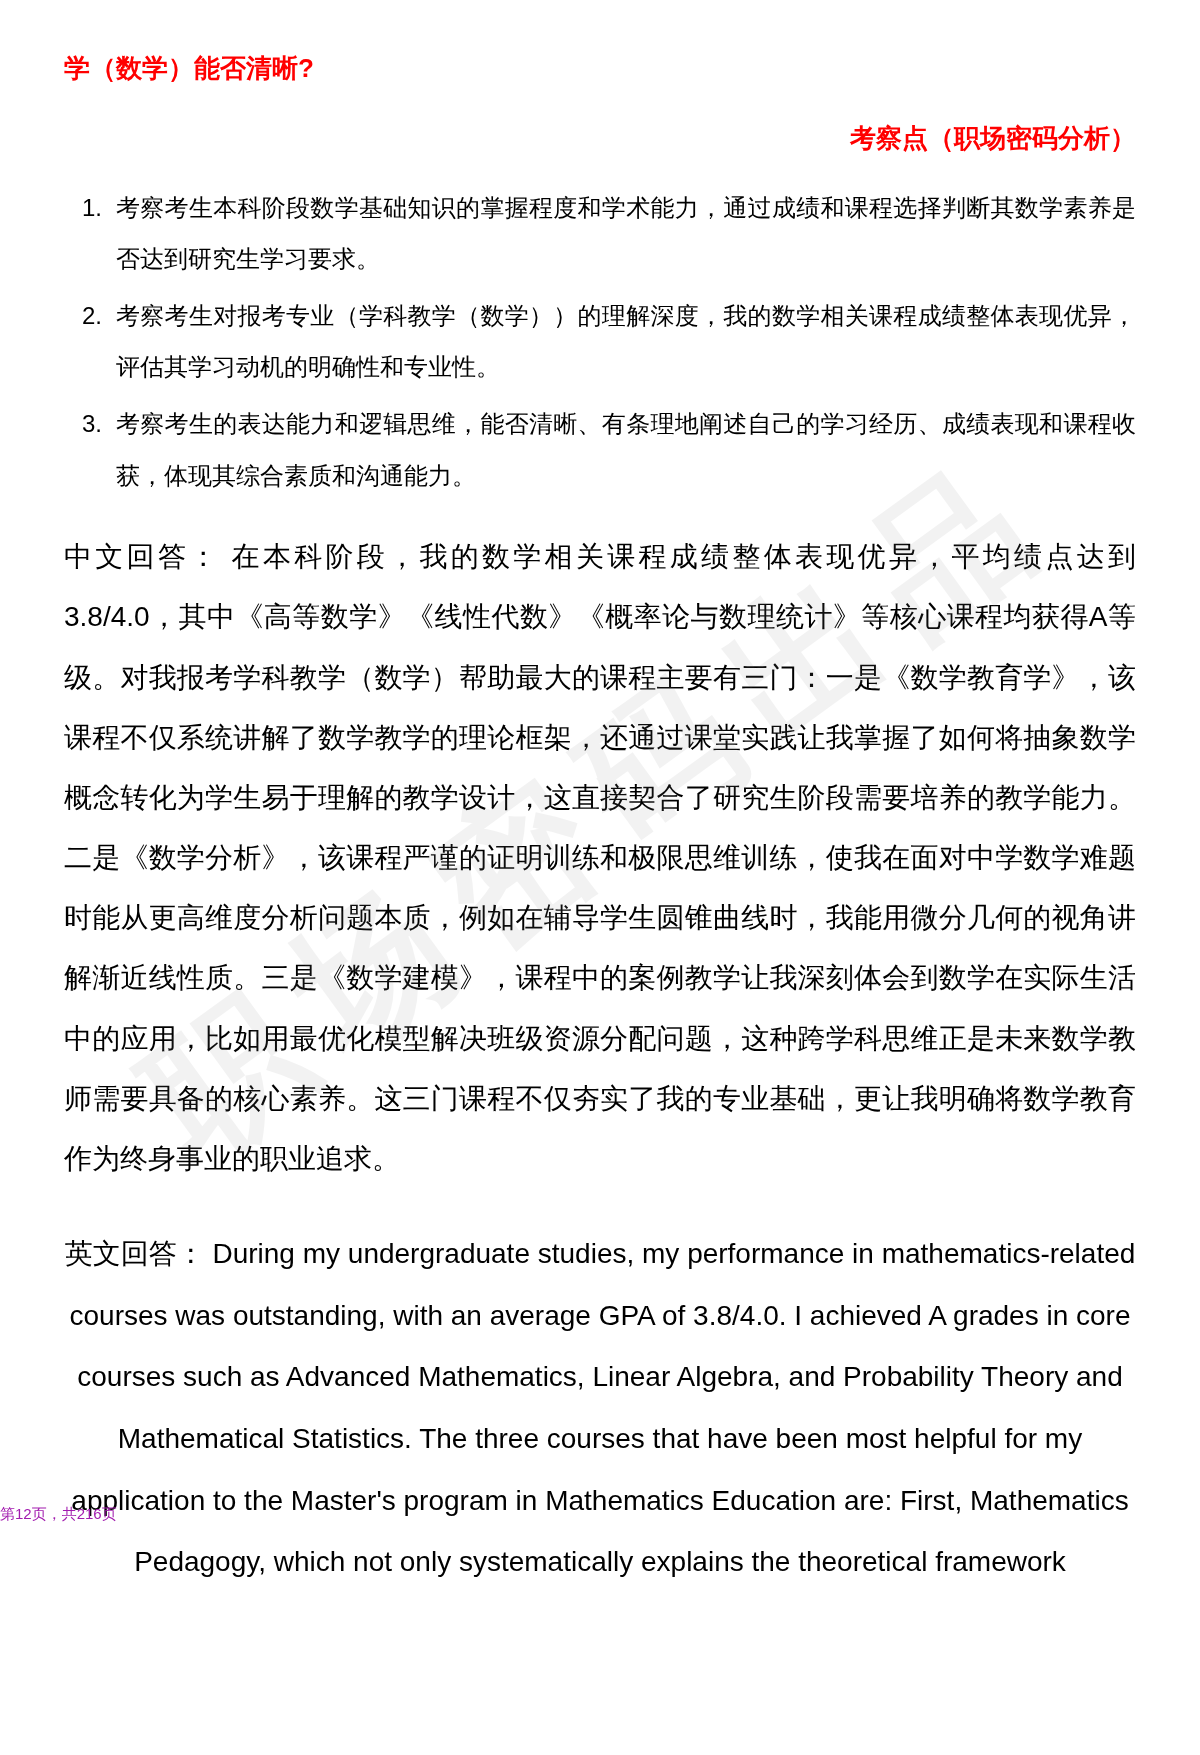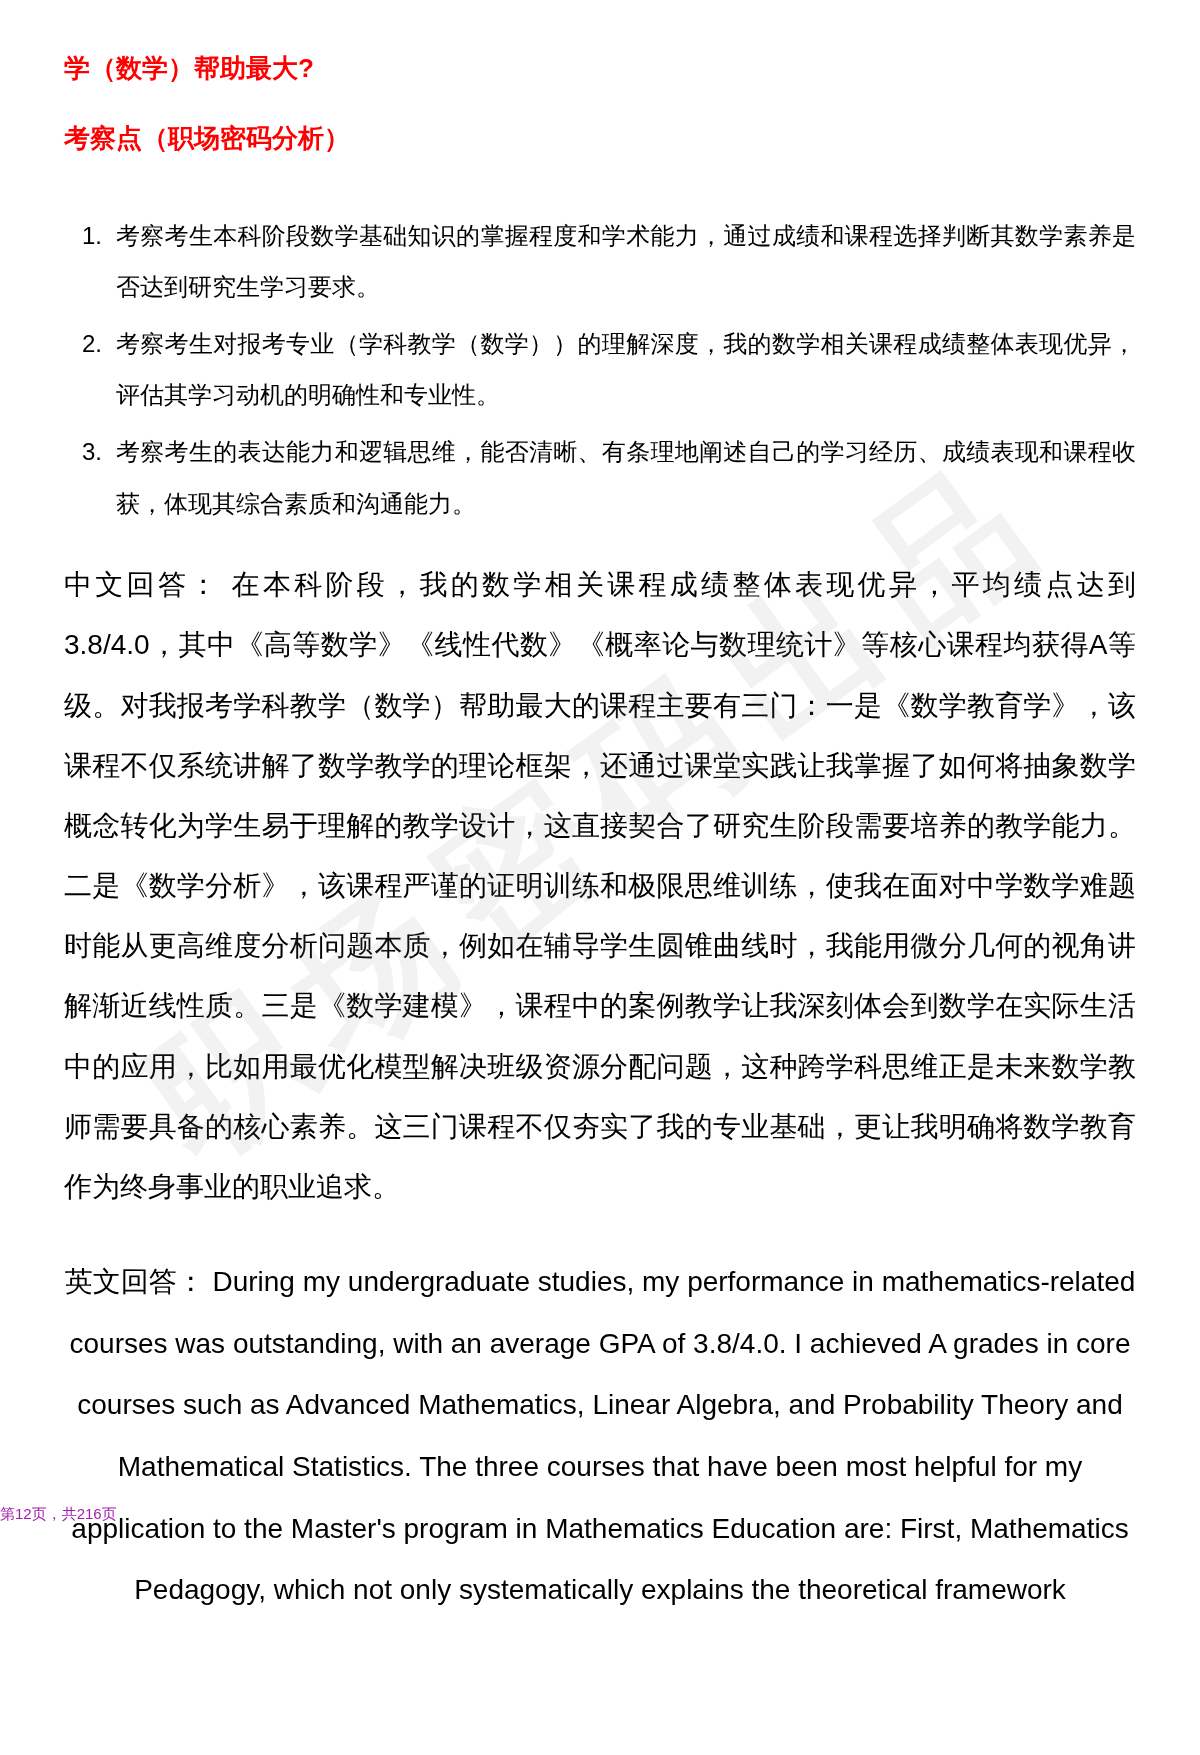--- a/index.html
+++ b/index.html
@@ -15,21 +15,21 @@
     color: #000000;
     overflow: hidden;
   }
   .heading {
     color: #ff0000;
     font-weight: bold;
     font-size: 26px;
     line-height: 1.3;
   }
   .heading-top { margin-bottom: 36px; }
-  .heading-section { margin-bottom: 54px; }
+  .heading-section { margin-bottom: 26px; text-align: right; }
   .points { list-style: none; margin-bottom: 26px; }
   .point {
     display: flex;
     font-size: 24px;
     line-height: 2.15;
     margin-bottom: 5px;
   }
   .point-num {
     flex: none;
     width: 34px;
@@ -69,21 +69,21 @@
     color: #a21caf;
   }
 </style>
 </head>
 <body>
 
 <div class="page">
 
   <div class="watermark">职场密码出品</div>
 
-  <div class="heading heading-top">学（数学）帮助最大?</div>
+  <div class="heading heading-top">学（数学）能否清晰?</div>
 
   <div class="heading heading-section">考察点（职场密码分析）</div>
 
   <ol class="points">
     <li class="point">
       <span class="point-num">1.</span>
       <span class="point-text">考察考生本科阶段数学基础知识的掌握程度和学术能力，通过成绩和课程选择判断其数学素养是否达到研究生学习要求。</span>
     </li>
     <li class="point">
       <span class="point-num">2.</span>

